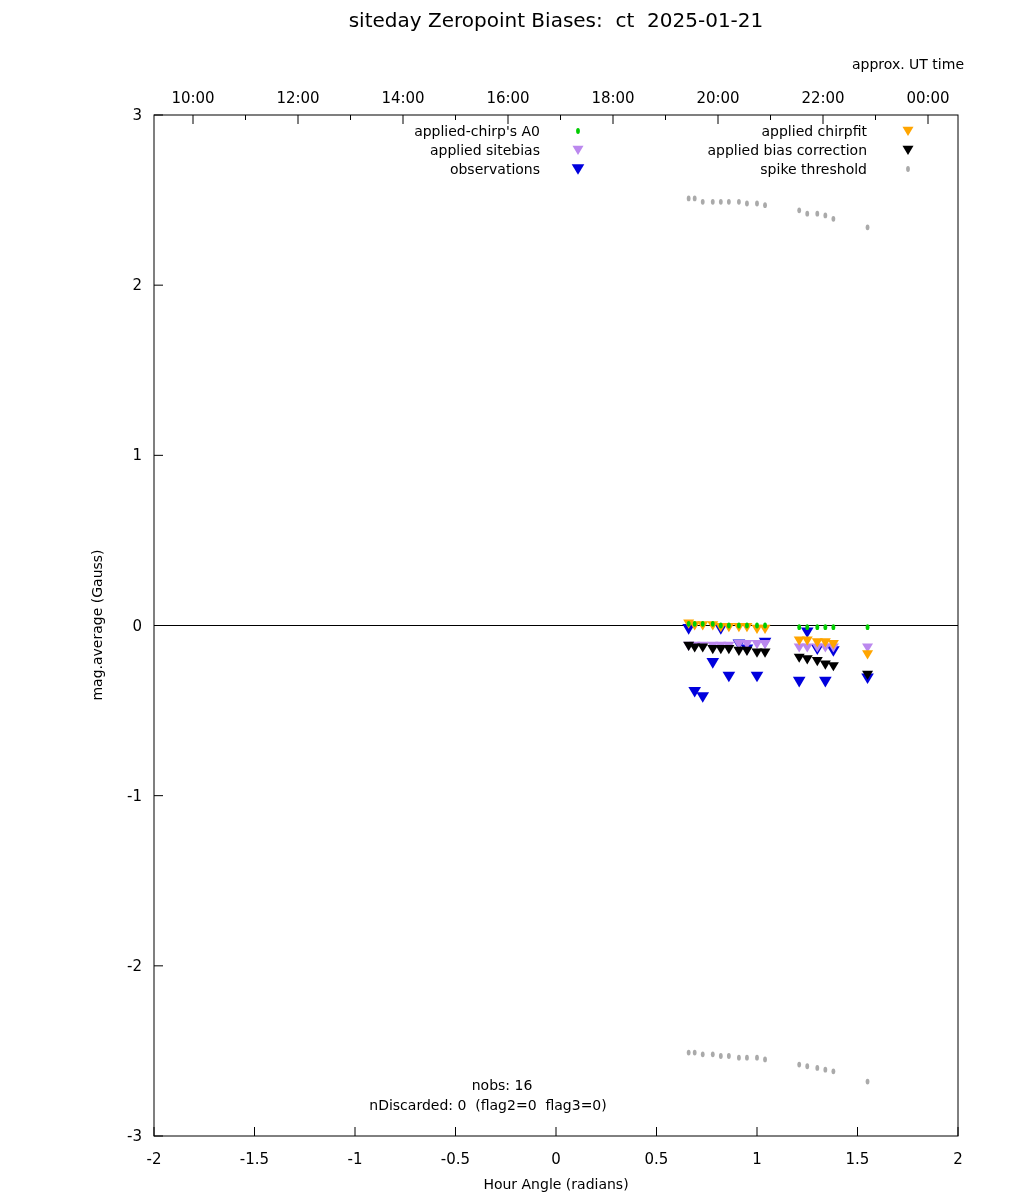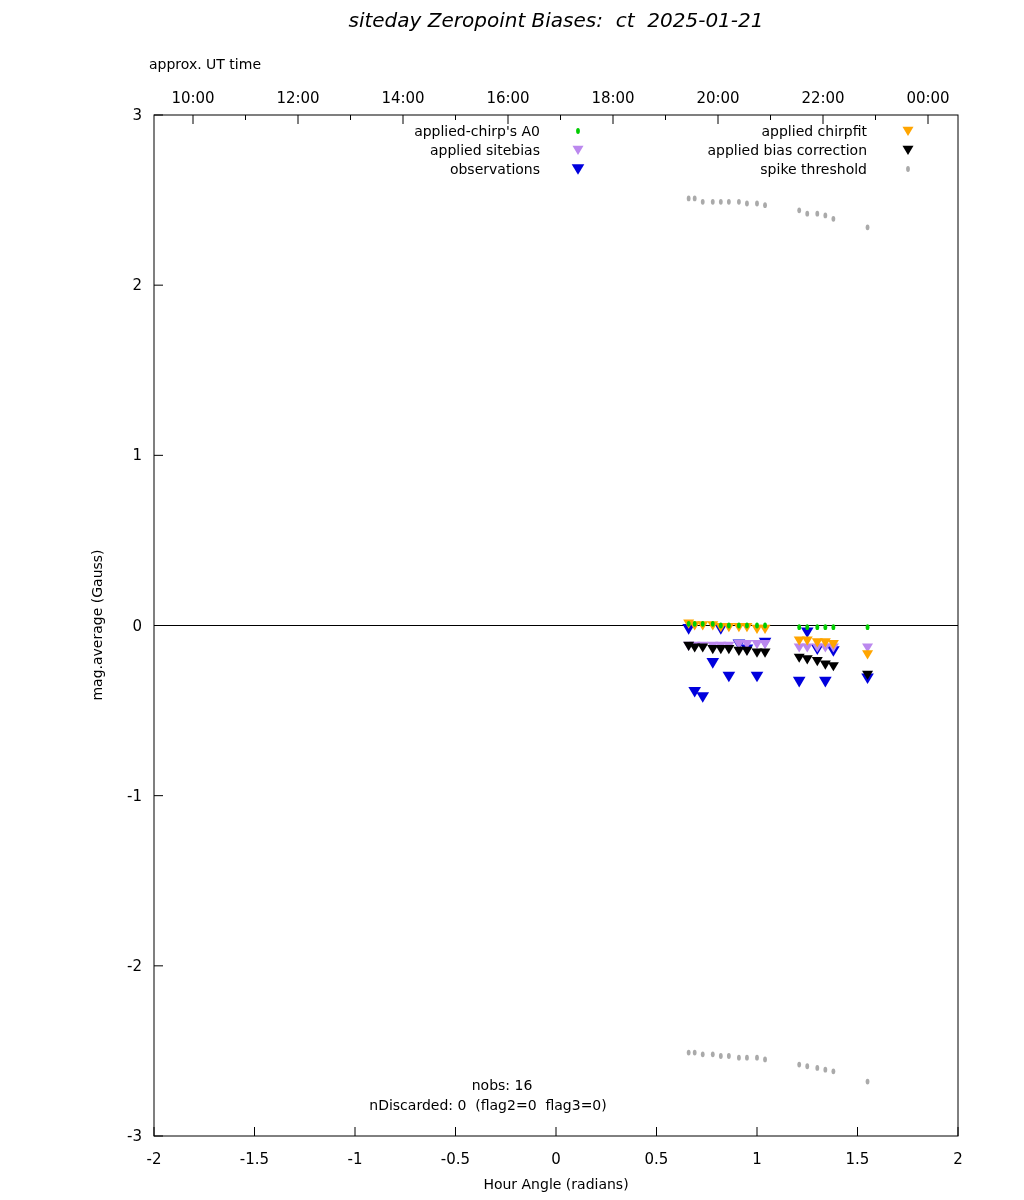--- a/index.html
+++ b/index.html
@@ -15,25 +15,24 @@
     height: 1200px;
     background: #ffffff;
     overflow: hidden;
   }
   .abs { position: absolute; }
   #title {
     left: 154px; top: 8px; width: 804px;
     text-align: center;
     font-size: 20px;
     white-space: pre;
-    font-style: italic;
   }
   #ut-label {
-    left: 149px; top: 56px; width: 804px;
-    text-align: left;
+    left: 160px; top: 56px; width: 804px;
+    text-align: right;
     font-size: 14px;
   }
   #x-label {
     left: 154px; top: 1176px; width: 804px;
     text-align: center;
     font-size: 14px;
   }
   #y-label {
     left: 97px; top: 625px;
     transform: translate(-50%, -50%) rotate(-90deg);

